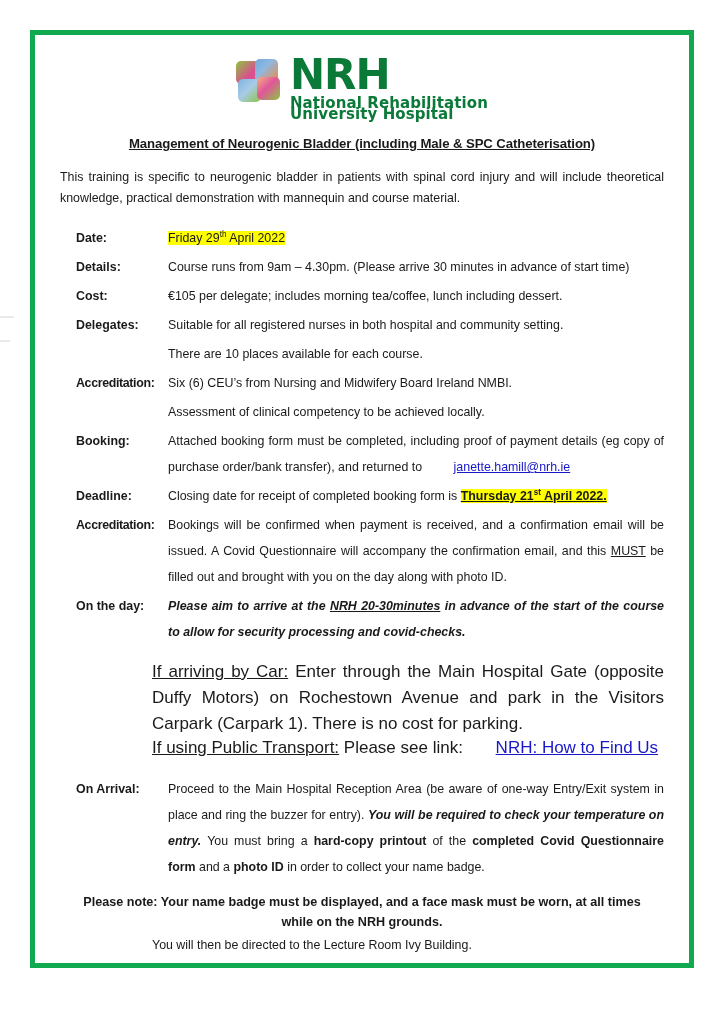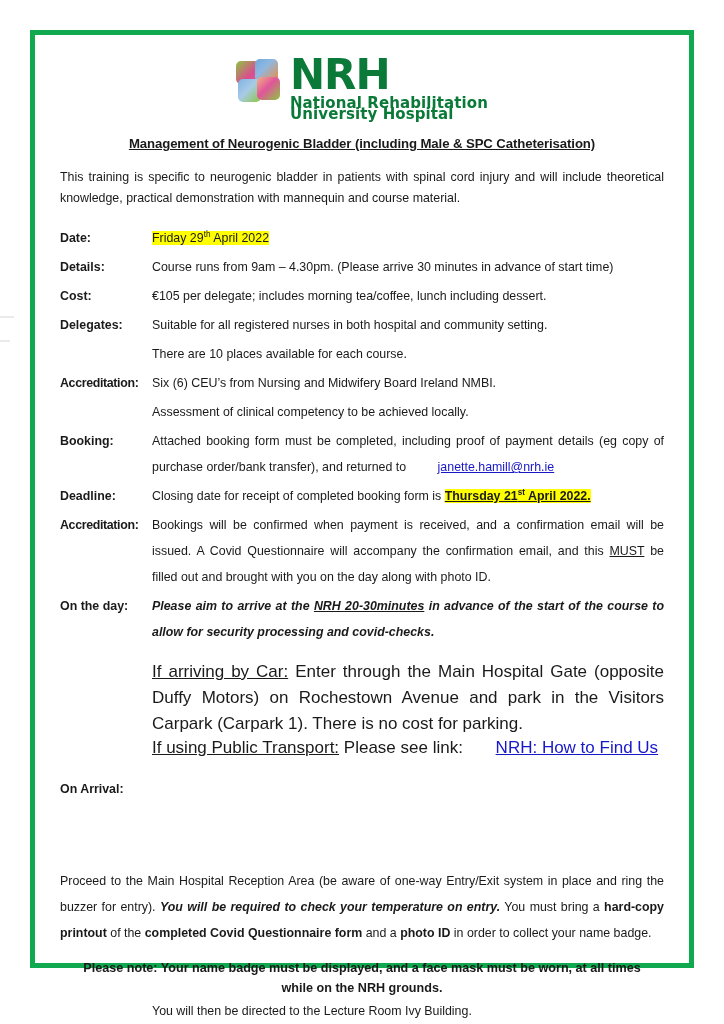--- a/index.html
+++ b/index.html
@@ -131,20 +131,21 @@
     display: flex;
     align-items: flex-start;
     margin-bottom: 3px;
   }
   .row .label {
     width: 92px;
     flex: 0 0 92px;
     font-weight: bold;
     font-size: 12.4px;
     line-height: 26px;
+    margin-left: 16px;
   }
   .row .label.wide {
     width: 92px;
     letter-spacing: -.35px;
   }
   .row .value {
     flex: 1;
     font-size: 12.4px;
     line-height: 26px;
     text-align: justify;
@@ -271,21 +272,21 @@
 
     <div class="row">
       <div class="label">On the day:</div>
       <div class="value bi"><span>Please aim to arrive at the </span><span class="u">NRH 20-30minutes</span><span> in advance of the start of the course to allow for security processing and covid-checks.</span></div>
     </div>
 
     <div class="block-para lead"><span class="u">If arriving by Car:</span><span> Enter through the Main Hospital Gate (opposite Duffy Motors) on Rochestown Avenue and park in the Visitors Carpark (Carpark 1). There is no cost for parking.</span></div>
 
     <div class="block-para compact"><span class="u">If using Public Transport:</span><span> Please see link: </span><span class="link">NRH: How to Find Us</span></div>
 
-    <div class="row" style="margin-top:18px;flex-direction:column;">
+    <div class="row" style="margin-top:18px;">
       <div class="label">On Arrival:</div>
       <div class="value"><span>Proceed to the Main Hospital Reception Area (be aware of one-way Entry/Exit system in place and ring the buzzer for entry).  </span><span class="bi">You will be required to check your temperature on entry.</span><span> You must bring a </span><span class="b">hard-copy printout</span><span> of the </span><span class="b">completed Covid Questionnaire form</span><span> and a </span><span class="b">photo ID</span><span> in order to collect your name badge.</span></div>
     </div>
 
     <div id="closing-note">Please note: Your name badge must be displayed, and a face mask must be worn, at all times while on the NRH grounds.</div>
 
     <div id="lecture-line">You will then be directed to the Lecture Room Ivy Building.</div>
 
   </div>
 </div>

